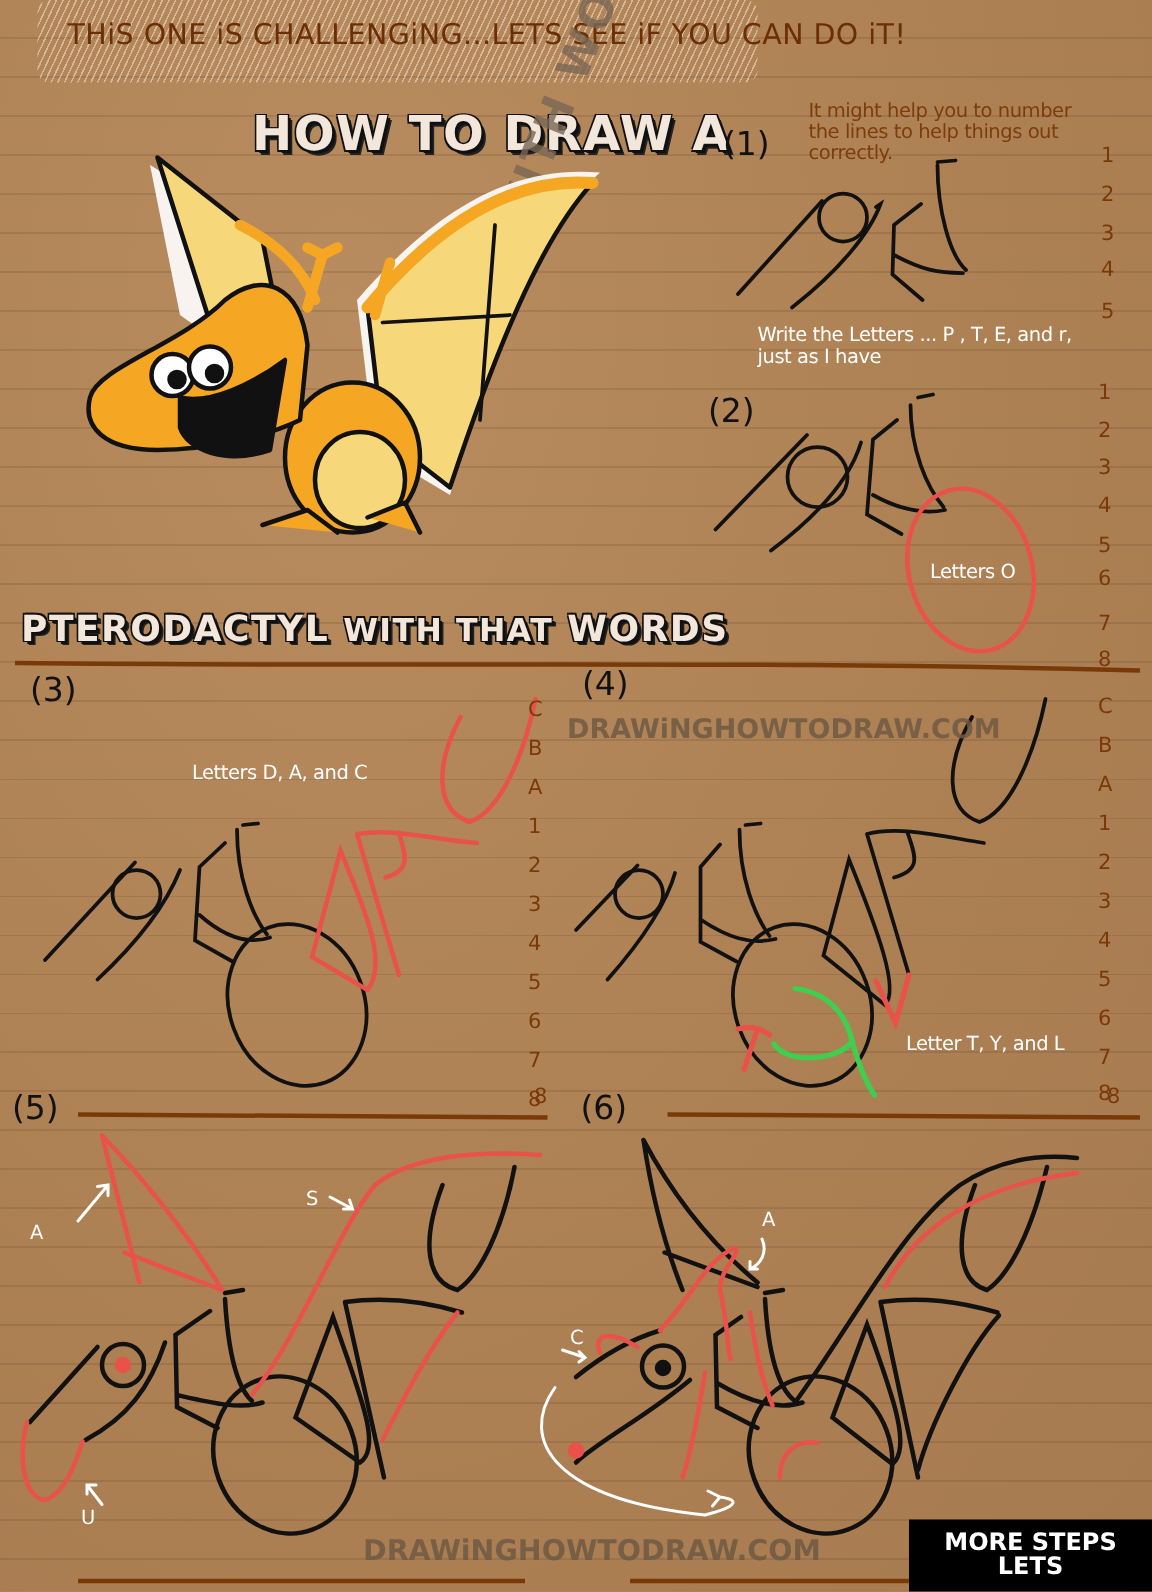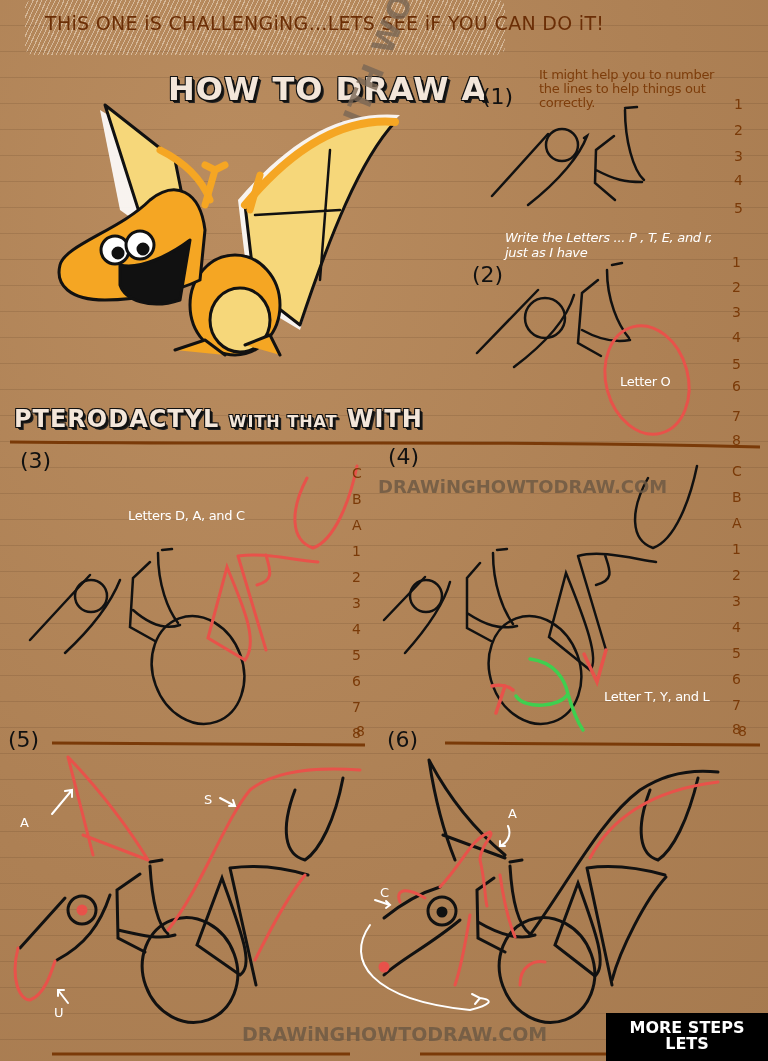--- a/index.html
+++ b/index.html
@@ -12,21 +12,21 @@
       radial-gradient(ellipse at 30% 20%, #b98c5f 0%, #ad8054 60%, #a67a4f 100%);}
   .scribble{position:absolute;left:25px;top:0;width:480px;height:55px;
     background:repeating-linear-gradient(115deg, rgba(255,245,230,0.0) 0px, rgba(255,245,230,0.0) 3px, rgba(255,245,230,0.45) 3px, rgba(255,245,230,0.45) 4px);
     border-radius:8px;}
   .banner{position:absolute;left:45px;top:12px;font-family:"DejaVu Sans",sans-serif;font-weight:normal;
     color:#6b2e06;font-size:19px;letter-spacing:0.3px;}
   .title-3d{position:absolute;font-family:"DejaVu Sans",sans-serif;font-weight:bold;color:#f3e6da;
     text-shadow:-1px -1px 0 #111,1px -1px 0 #111,-1px 1px 0 #111,2px 2px 0 #111,3px 3px 0 #222;letter-spacing:1px;}
   .t1{left:168px;top:70px;font-size:32px;text-align:right;}
   .t2{left:14px;top:405px;font-size:24px;}
-  .t2 .small{font-size:16px;}
+  .t2 .small{font-size:21px;}
   .watermark{position:absolute;color:#6f5a44;font-weight:bold;font-family:"DejaVu Sans",sans-serif;opacity:.85;}
   .wm1{left:378px;top:476px;font-size:18px;}
   .wm2{left:242px;top:1023px;font-size:19px;}
   .fww{position:absolute;left:290px;top:230px;transform:rotate(-68deg);transform-origin:left top;
     color:#7a6755;font-size:30px;font-family:"DejaVu Sans",sans-serif;font-weight:bold;letter-spacing:2px;opacity:.8;white-space:nowrap;}
   .step-label{position:absolute;font-family:"DejaVu Sans",sans-serif;color:#111;font-size:22px;}
   .note-orange{position:absolute;color:#7d3d0b;font-size:13px;line-height:14px;letter-spacing:-0.3px;}
   .note-white{position:absolute;color:#fff;font-size:13px;line-height:15px;letter-spacing:-0.3px;}
   .nums{position:absolute;color:#7a3a08;font-size:14px;font-family:"DejaVu Sans",sans-serif;}
   .nums div{position:absolute;left:0;}
@@ -38,21 +38,21 @@
 <body>
 
 <div class="paper"></div>
 <div class="scribble"></div>
 <div class="banner">THiS ONE iS CHALLENGiNG...LETS SEE iF YOU CAN DO iT!</div>
 
 <div class="title-3d t1">HOW TO DRAW A</div>
 <div class="title-3d t2">
   <span>PTERODACTYL</span>
   <span class="small">WITH THAT</span>
-  <span>WITH</span>
+  <span>WORDS</span>
 </div>
 <div class="fww">FUN WITH WORDS</div>
 
 <svg width="768" height="1061">
 
   <g stroke="#111" stroke-width="3" stroke-linejoin="round" stroke-linecap="round">
     <path d="M100,110 L165,150 L190,260 L120,210 Z" fill="#fff" stroke="none" opacity=".9"></path>
     <path d="M105,105 L175,160 L185,210 L140,215 Z" fill="#f6d77a"></path>
     <path d="M238,200 C290,140 340,110 400,115 C360,150 330,230 300,330 L250,300 Z" fill="#fff" stroke="none" opacity=".9"></path>
     <path d="M245,205 C295,145 345,118 395,122 C360,160 330,235 300,325 L255,290 Z" fill="#f6d77a"></path>
@@ -184,22 +184,22 @@
 </svg>
 
 <div class="step-label" style="left:482px;top:84px;">(1)</div>
 <div class="step-label" style="left:472px;top:262px;">(2)</div>
 <div class="step-label" style="left:20px;top:448px;">(3)</div>
 <div class="step-label" style="left:388px;top:444px;">(4)</div>
 <div class="step-label" style="left:8px;top:727px;">(5)</div>
 <div class="step-label" style="left:387px;top:727px;">(6)</div>
 
 <div class="note-orange" style="left:539px;top:68px;width:180px;">It might help you to number the lines to help things out correctly.</div>
-<div class="note-white" style="left:505px;top:230px;width:215px;font-style:italic;">Write the Letters ... P , T, E, and r, just as I have</div>
-<div class="note-white" style="left:620px;top:374px;">Letter O</div>
+<div class="note-white" style="left:505px;top:216px;width:215px;">Write the Letters ... P , T, E, and r, just as I have</div>
+<div class="note-white" style="left:620px;top:374px;">Letters O</div>
 <div class="note-white" style="left:128px;top:508px;">Letters D, A, and C</div>
 <div class="note-white" style="left:604px;top:689px;">Letter  T, Y, and  L</div>
 
 <div class="note-white" style="left:20px;top:815px;">A</div>
 <div class="note-white" style="left:204px;top:792px;">S</div>
 <div class="note-white" style="left:54px;top:1005px;">U</div>
 <div class="note-white" style="left:508px;top:806px;">A</div>
 <div class="note-white" style="left:380px;top:885px;">C</div>
 
 <div class="nums" style="left:734px;top:96px;">

